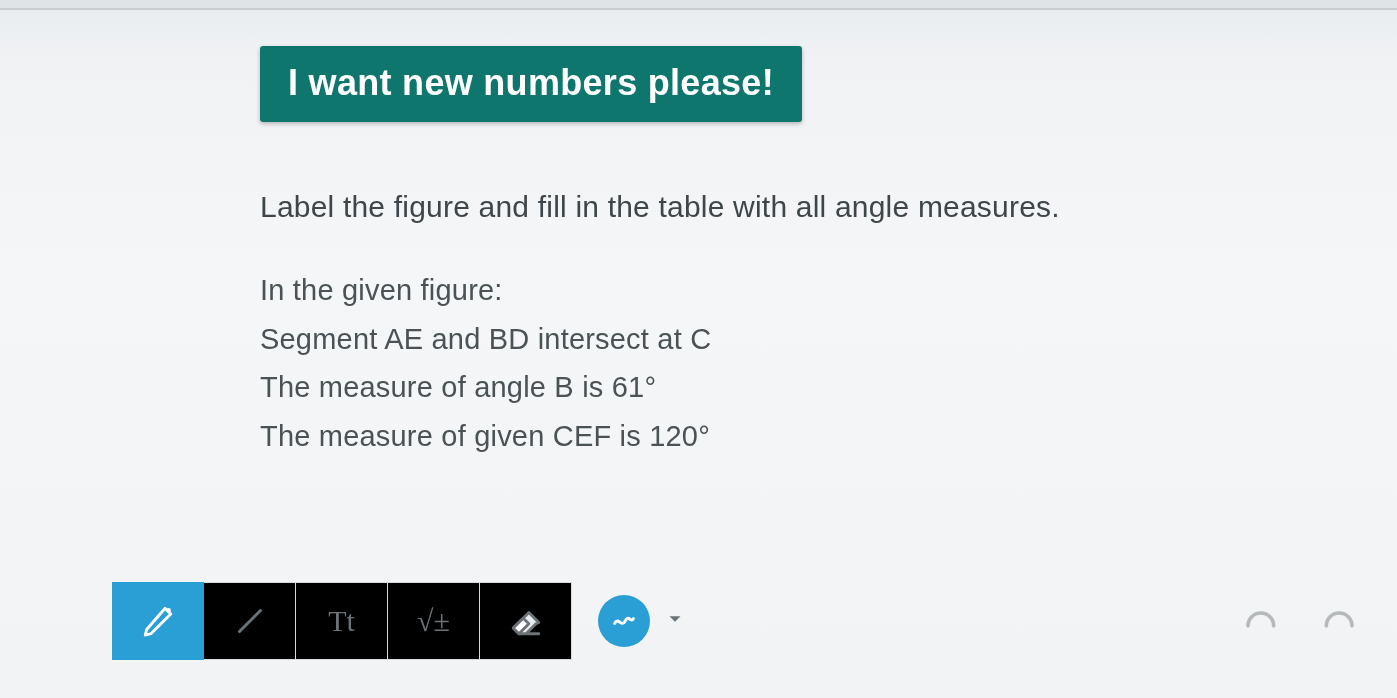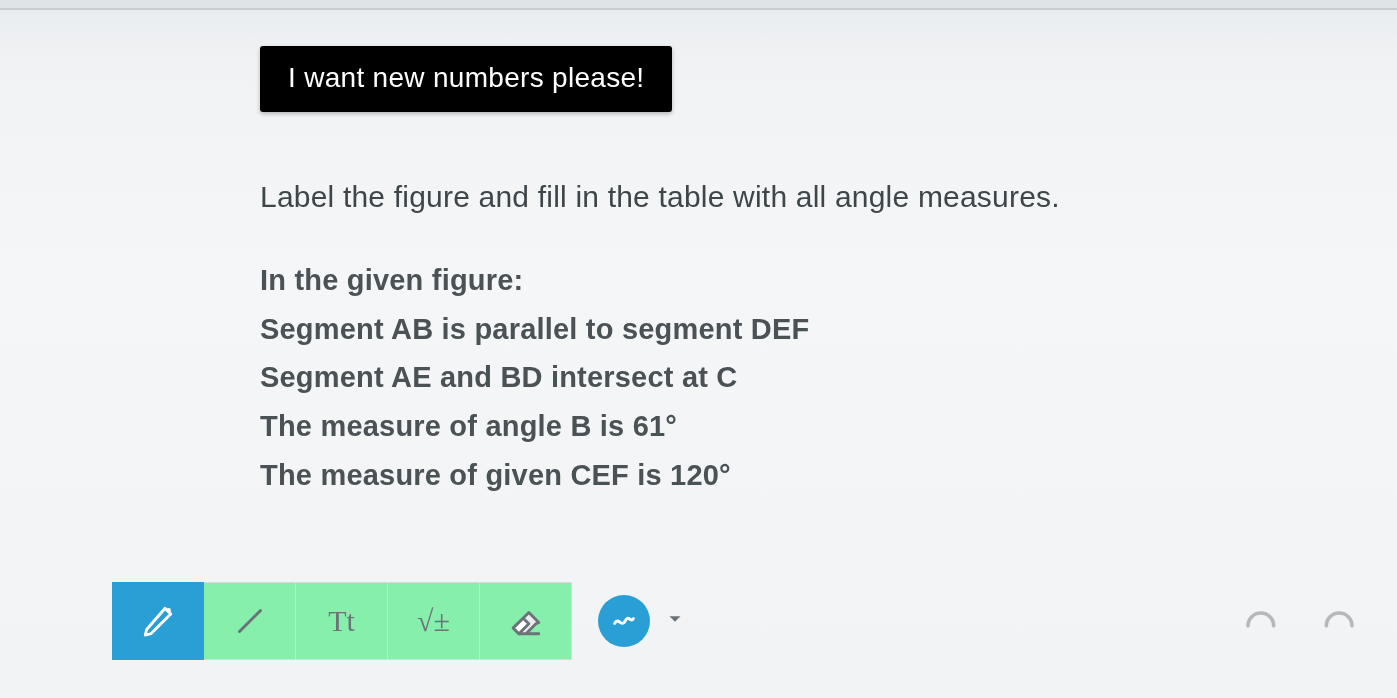--- a/index.html
+++ b/index.html
@@ -19,40 +19,39 @@
     background: #dfe4e7;
   }
   .content {
     position: absolute;
     top: 46px;
     left: 260px;
     right: 40px;
   }
   .new-numbers-btn {
     display: inline-block;
-    background: #000000;
+    background: #0f766e;
     color: #fff;
-    font-size: 28px;
-    font-weight: 400;
+    font-size: 36px;
+    font-weight: 700;
     padding: 16px 28px 18px 28px;
     border: none;
     border-radius: 3px;
     cursor: pointer;
     box-shadow: 0 2px 4px rgba(0,0,0,0.25);
     letter-spacing: 0.3px;
   }
   .instruction {
     margin-top: 68px;
     font-size: 30px;
     color: #3e464a;
     letter-spacing: 0.2px;
   }
   .given-block {
     margin-top: 42px;
-    font-weight: bold;
   }
   .given-block p {
     font-size: 29px;
     color: #4a5256;
     line-height: 1.68;
     letter-spacing: 0.2px;
   }
   .toolbar {
     position: absolute;
     left: 112px;
@@ -62,21 +61,21 @@
     gap: 0;
   }
   .tool {
     width: 92px;
     height: 78px;
     display: flex;
     align-items: center;
     justify-content: center;
     border: 1px solid #d6dadd;
     border-left: none;
-    background: #86efac;
+    background: #000000;
     cursor: pointer;
     color: #6b7378;
   }
   .tool.first {
     border-left: 1px solid #d6dadd;
   }
   .tool.active {
     background: #2a9fd6;
     border-color: #2a9fd6;
     color: #fff;
@@ -122,21 +121,20 @@
 <div class="top-border"></div>
 
 <div class="content">
 
   <button class="new-numbers-btn">I want new numbers please!</button>
 
   <p class="instruction">Label the figure and fill in the table with all angle measures.</p>
 
   <div class="given-block">
     <p>In the given figure:</p>
-    <p>Segment AB is parallel to segment DEF</p>
     <p>Segment AE and BD intersect at C</p>
     <p>
       <span>The measure of angle B is </span><span>61</span><span>°</span>
     </p>
     <p>
       <span>The measure of given CEF is </span><span>120</span><span>°</span>
     </p>
   </div>
 
 </div>

